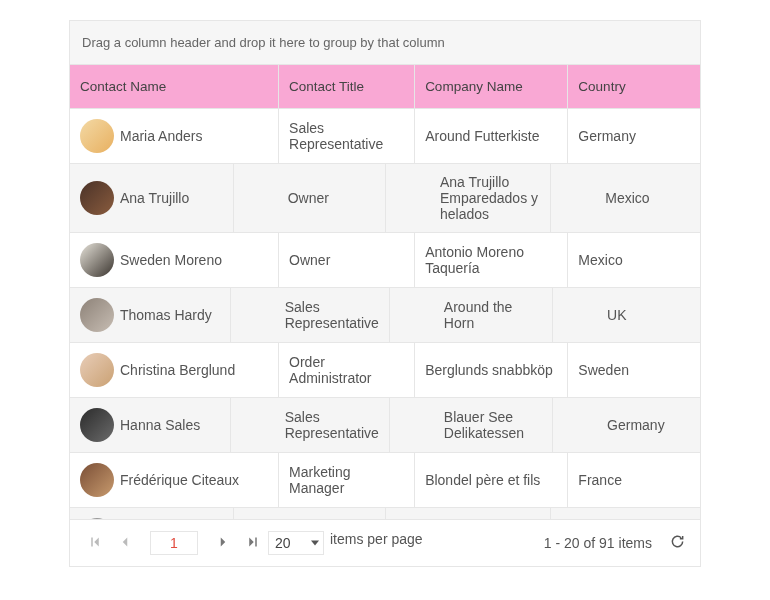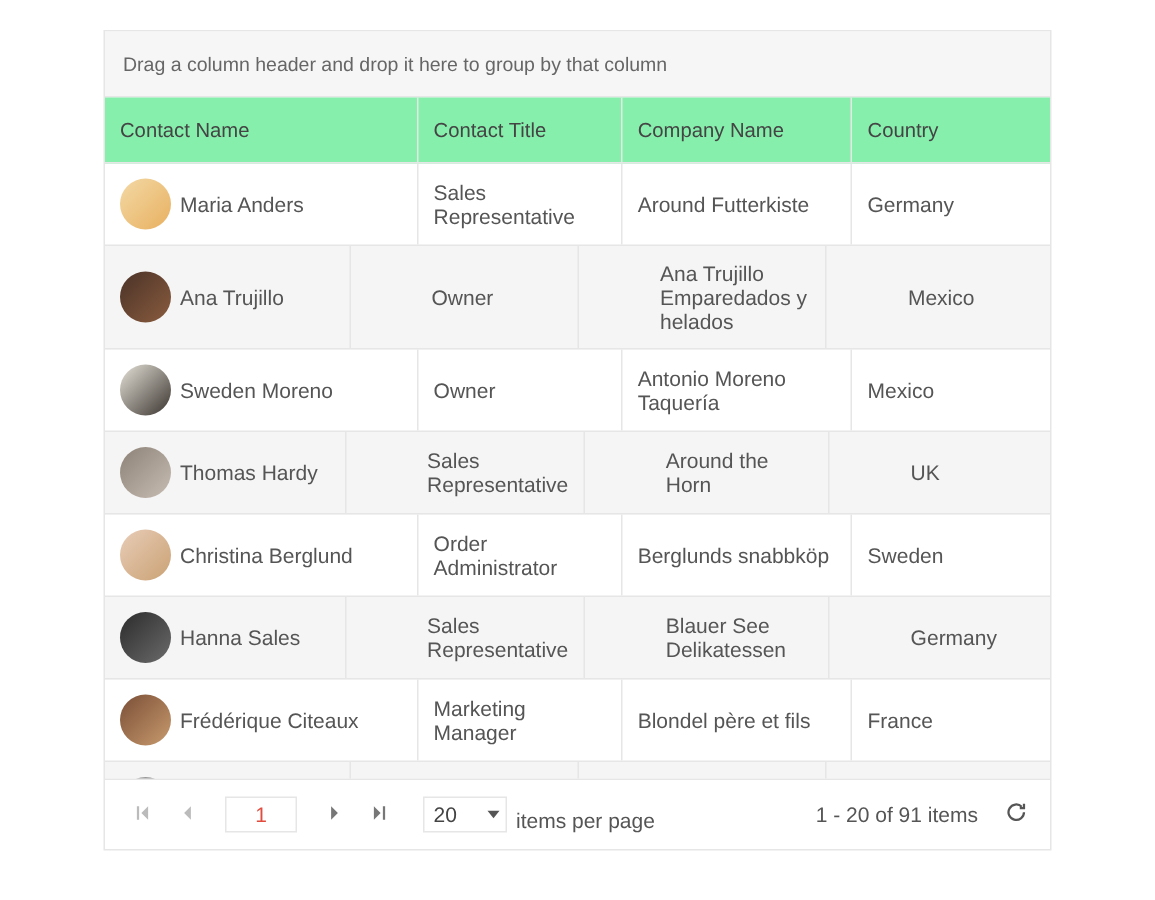--- a/index.html
+++ b/index.html
@@ -16,21 +16,21 @@
   }
   .group-panel {
     background: #f6f6f6;
     padding: 14px 12px;
     color: #666;
     font-size: 13px;
     border-bottom: 1px solid #e6e6e6;
   }
   .header-row {
     display: flex;
-    background: #86efac;
+    background: #f9a8d4;
     border-bottom: 1px solid #e6e6e6;
   }
   .header-cell {
     padding: 14px 10px;
     color: #444;
     font-size: 13.5px;
     border-right: 1px solid #e6e6e6;
     cursor: pointer;
     user-select: none;
   }
@@ -96,22 +96,21 @@
     height: 24px;
     border: 1px solid #e6e6e6;
     text-align: center;
     color: #e24c3f;
     font-size: 14px;
     margin: 0 10px;
     background: #fff;
   }
   .pagesize-wrap {
     display: flex;
-    align-items: flex-end;
-    margin-left: 14px;
+    align-items: flex-start;
     gap: 6px;
   }
   .pagesize-select {
     width: 56px;
     height: 24px;
     border: 1px solid #e6e6e6;
     background: #fff;
     padding: 0 18px 0 6px;
     font-size: 14px;
     color: #444;

